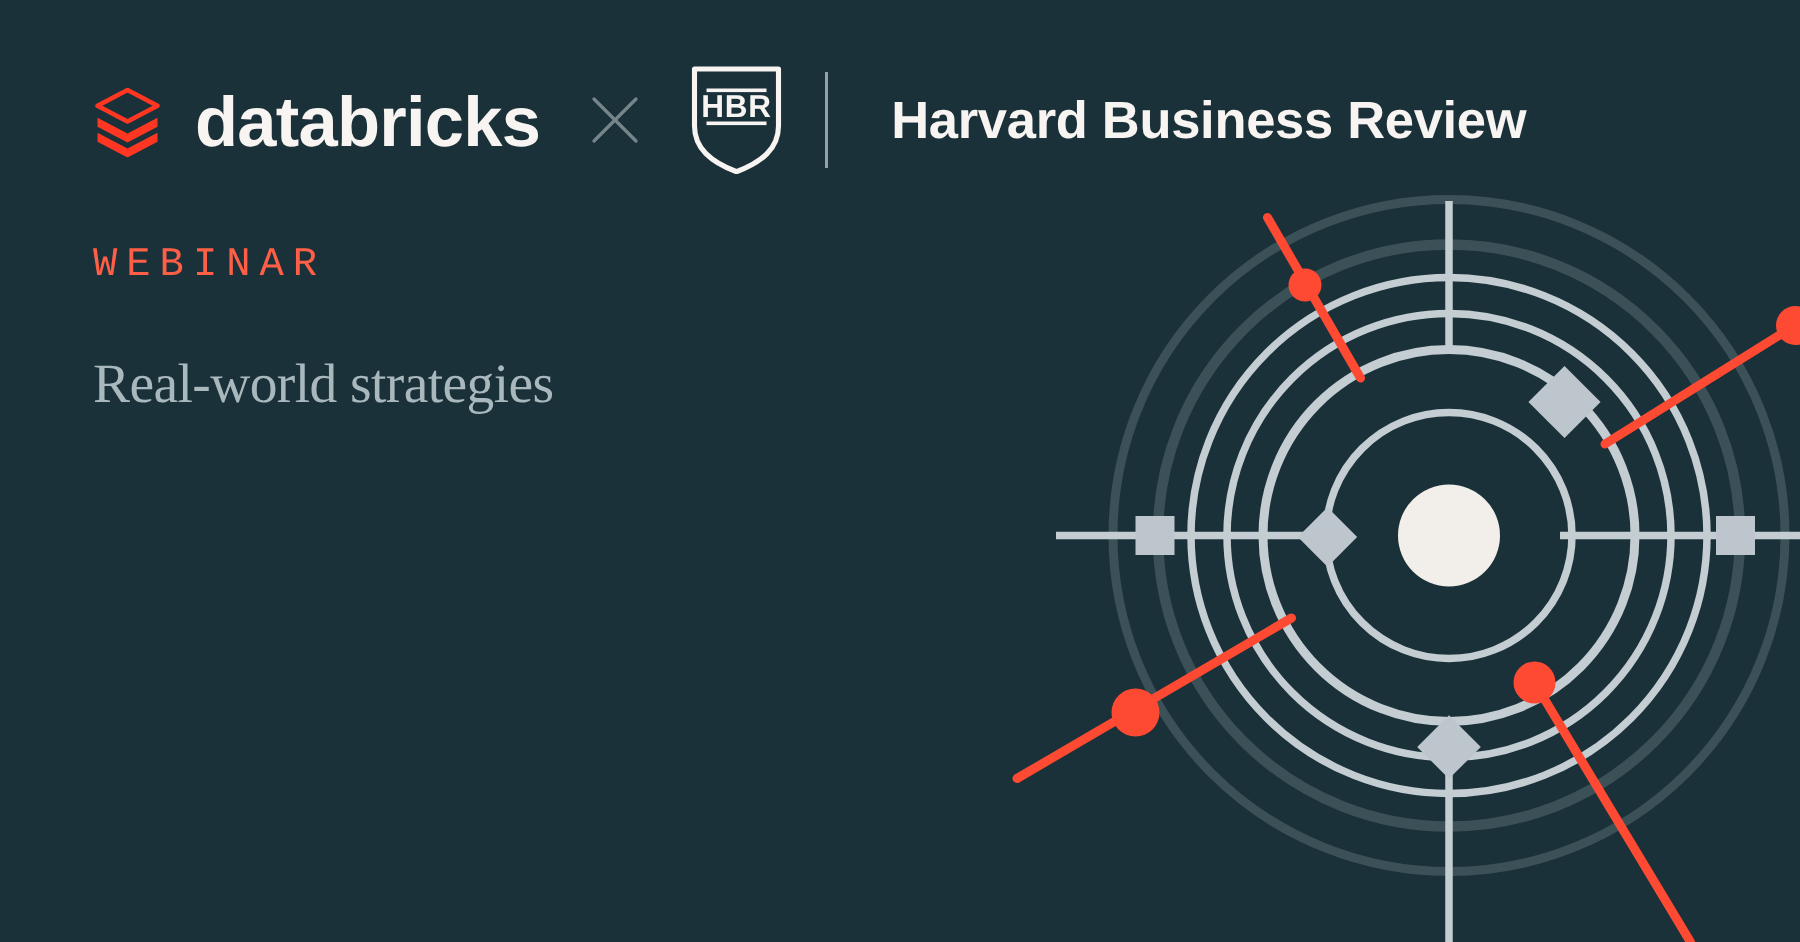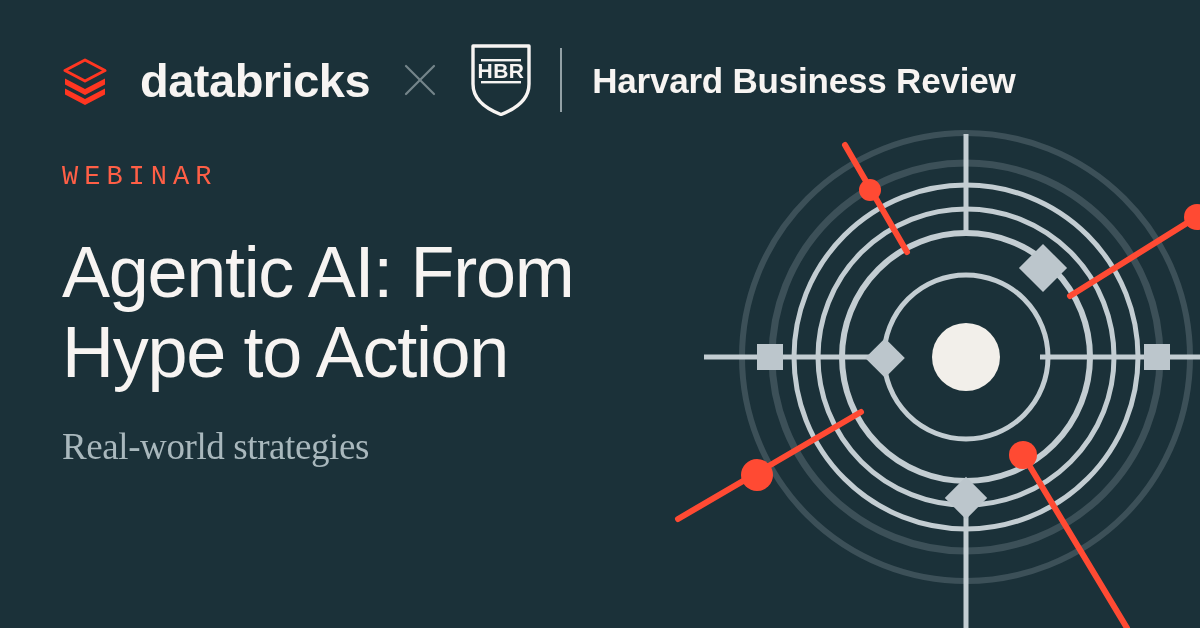--- a/index.html
+++ b/index.html
@@ -42,21 +42,21 @@
     top: 45px;
     display: flex;
     align-items: center;
     height: 70px;
     z-index: 5;
   }
 
   .db-lockup {
     display: flex;
     align-items: center;
-    gap: 32px;
+    gap: 22px;
   }
 
   .db-mark {
     width: 46px;
     height: 50px;
     flex: none;
     display: block;
   }
 
   .db-word {
@@ -96,20 +96,21 @@
     flex: none;
   }
 
   .hbr-word {
     color: #F7F4F2;
     font-size: 35px;
     font-weight: 700;
     letter-spacing: -0.2px;
     line-height: 1;
     white-space: nowrap;
+    margin-left: 12px;
   }
 
   
   .copy {
     position: absolute;
     left: 62px;
     top: 164px;
     width: 620px;
     z-index: 5;
   }
@@ -228,23 +229,19 @@
       </svg>
       <div class="hbr-divider"></div>
       <span class="hbr-word">Harvard Business Review</span>
     </div>
 
   </div>
 
   <div class="copy">
     <div class="eyebrow">WEBINAR</div>
 
-    <h1 class="headline">
-      <span class="line">Agentic AI: From</span>
-      <span class="line">Hype to Action</span>
-    </h1>
 
     <p class="subhead">
       <span class="line">Real-world strategies</span>
     </p>
   </div>
 
 </div>
 
 </body></html>

